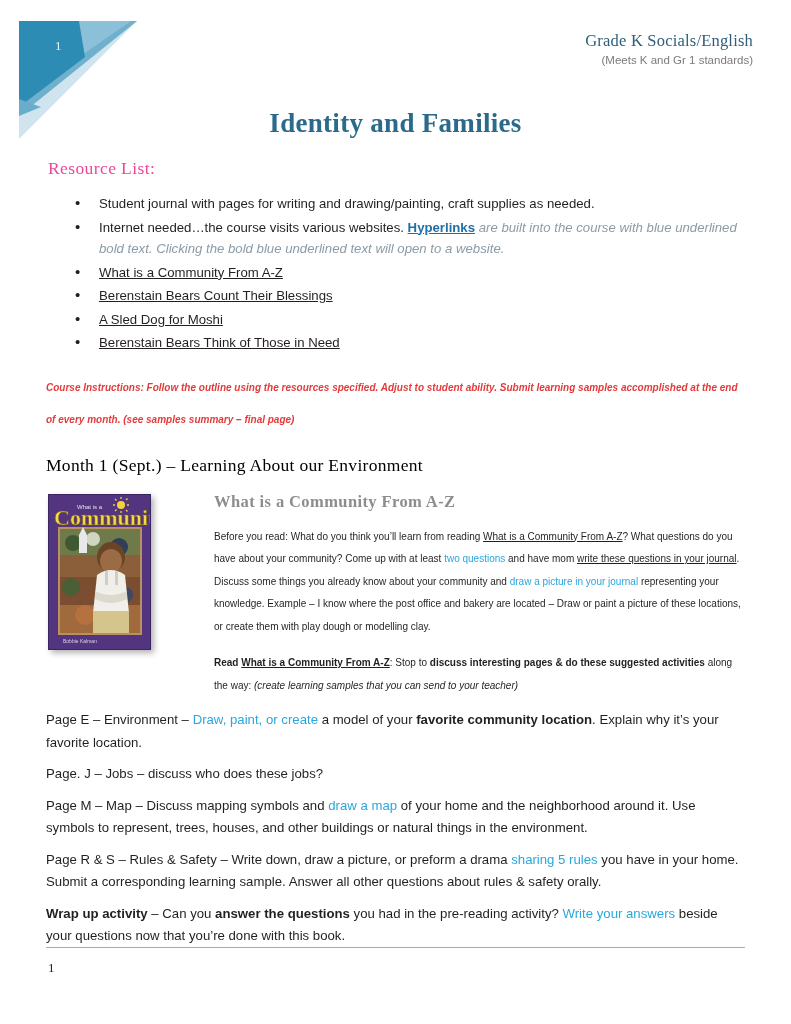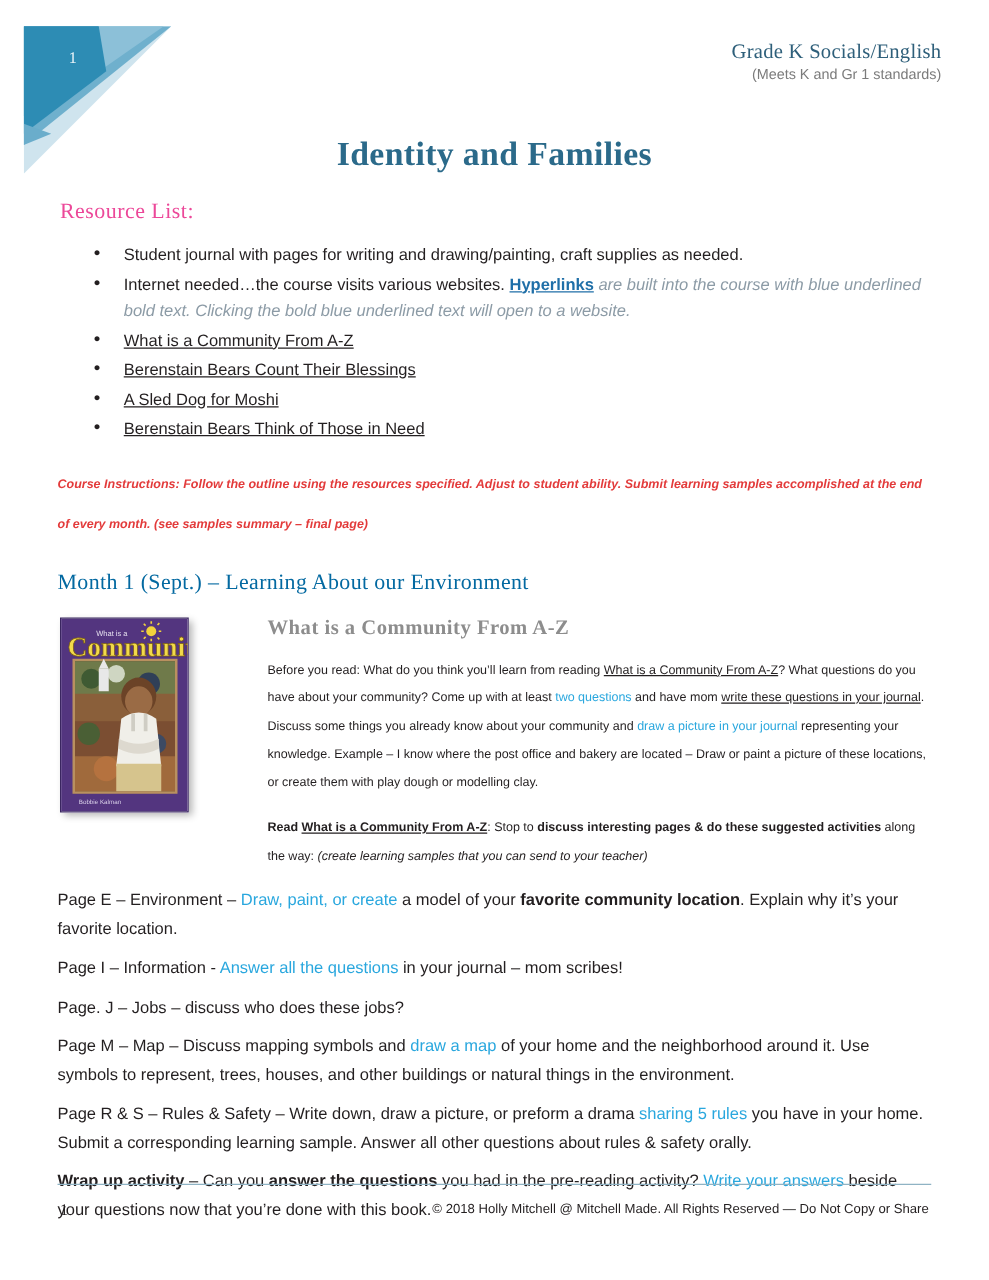--- a/index.html
+++ b/index.html
@@ -129,21 +129,21 @@
     line-height: 32px;
     color: #e33b3b;
     font-style: italic;
     font-weight: bold;
   }
 
   .month-head {
     margin-top: 19px;
     font-family: "Liberation Serif", serif;
     font-size: 17.5px;
-    color: #0369a1;
+    color: #000000;
     letter-spacing: .3px;
   }
 
   
   .lesson-row {
     margin-top: 16px;
     position: relative;
     min-height: 178px;
   }
   .book {
@@ -313,30 +313,28 @@
       <div class="lesson-body">
         <div class="lesson-title">What is a Community From A-Z</div>
         <div class="lesson-p" id="lesson-p1"><span>Before you read: What do you think you’ll learn from reading </span><span class="u">What is a Community From A-Z</span><span>? What questions do you have about your community?  Come up with at least </span><span class="cy">two questions</span><span> and have mom </span><span class="u">write these questions in your journal</span><span>.  Discuss some things you already know about your community and </span><span class="cy">draw a picture in your journal</span><span> representing your knowledge. Example – I know where the post office and bakery are located – Draw or paint a picture of these locations, or create them with play dough or modelling clay.</span></div>
         <div class="lesson-p tight" id="lesson-p2"><span class="b">Read </span><span class="b u">What is a Community From A-Z</span><span>:  Stop to </span><span class="b">discuss interesting pages &amp; do these suggested activities</span><span> along the way:  </span><span class="i">(create learning samples that you can send to your teacher)</span></div>
       </div>
 
     </div>
 
     <div class="page-lines" id="page-lines">
         <div class="page-line"><span>Page E – Environment – </span><span class="cy">Draw, paint, or create</span><span> a model of your </span><span class="b">favorite community location</span><span>.  Explain why it’s your favorite location.</span></div>
-        <div class="page-line"><span>Page I – Information - </span><span class="cy">Answer all the questions</span><span> in your journal – mom scribes!</span></div>
         <div class="page-line"><span>Page. J – Jobs – discuss who does these jobs?</span></div>
         <div class="page-line"><span>Page M – Map – Discuss mapping symbols and </span><span class="cy">draw a map</span><span> of your home and the neighborhood around it. Use symbols to represent, trees, houses, and other buildings or natural things in the environment.</span></div>
         <div class="page-line"><span>Page R &amp; S – Rules &amp; Safety – Write down, draw a picture, or preform a drama </span><span class="cy">sharing 5 rules</span><span> you have in your home. Submit a corresponding learning sample.  Answer all other questions about rules &amp; safety orally.</span></div>
         <div class="page-line"><span class="b">Wrap up activity</span><span> – Can you </span><span class="b">answer the questions</span><span> you had in the pre-reading activity? </span><span class="cy">Write your answers</span><span> beside your questions now that you’re done with this book.</span></div>
       </div>
 
   </div>
 
   <div class="footer">
     <div class="footer-rule"></div>
     <div class="footer-row">
       <span class="footer-page">1</span>
-      <span class="footer-copy">© 2018 Holly Mitchell @ Mitchell Made. All Rights Reserved — Do Not Copy or Share</span>
     </div>
   </div>
 
 </div>
 
 </body></html>

